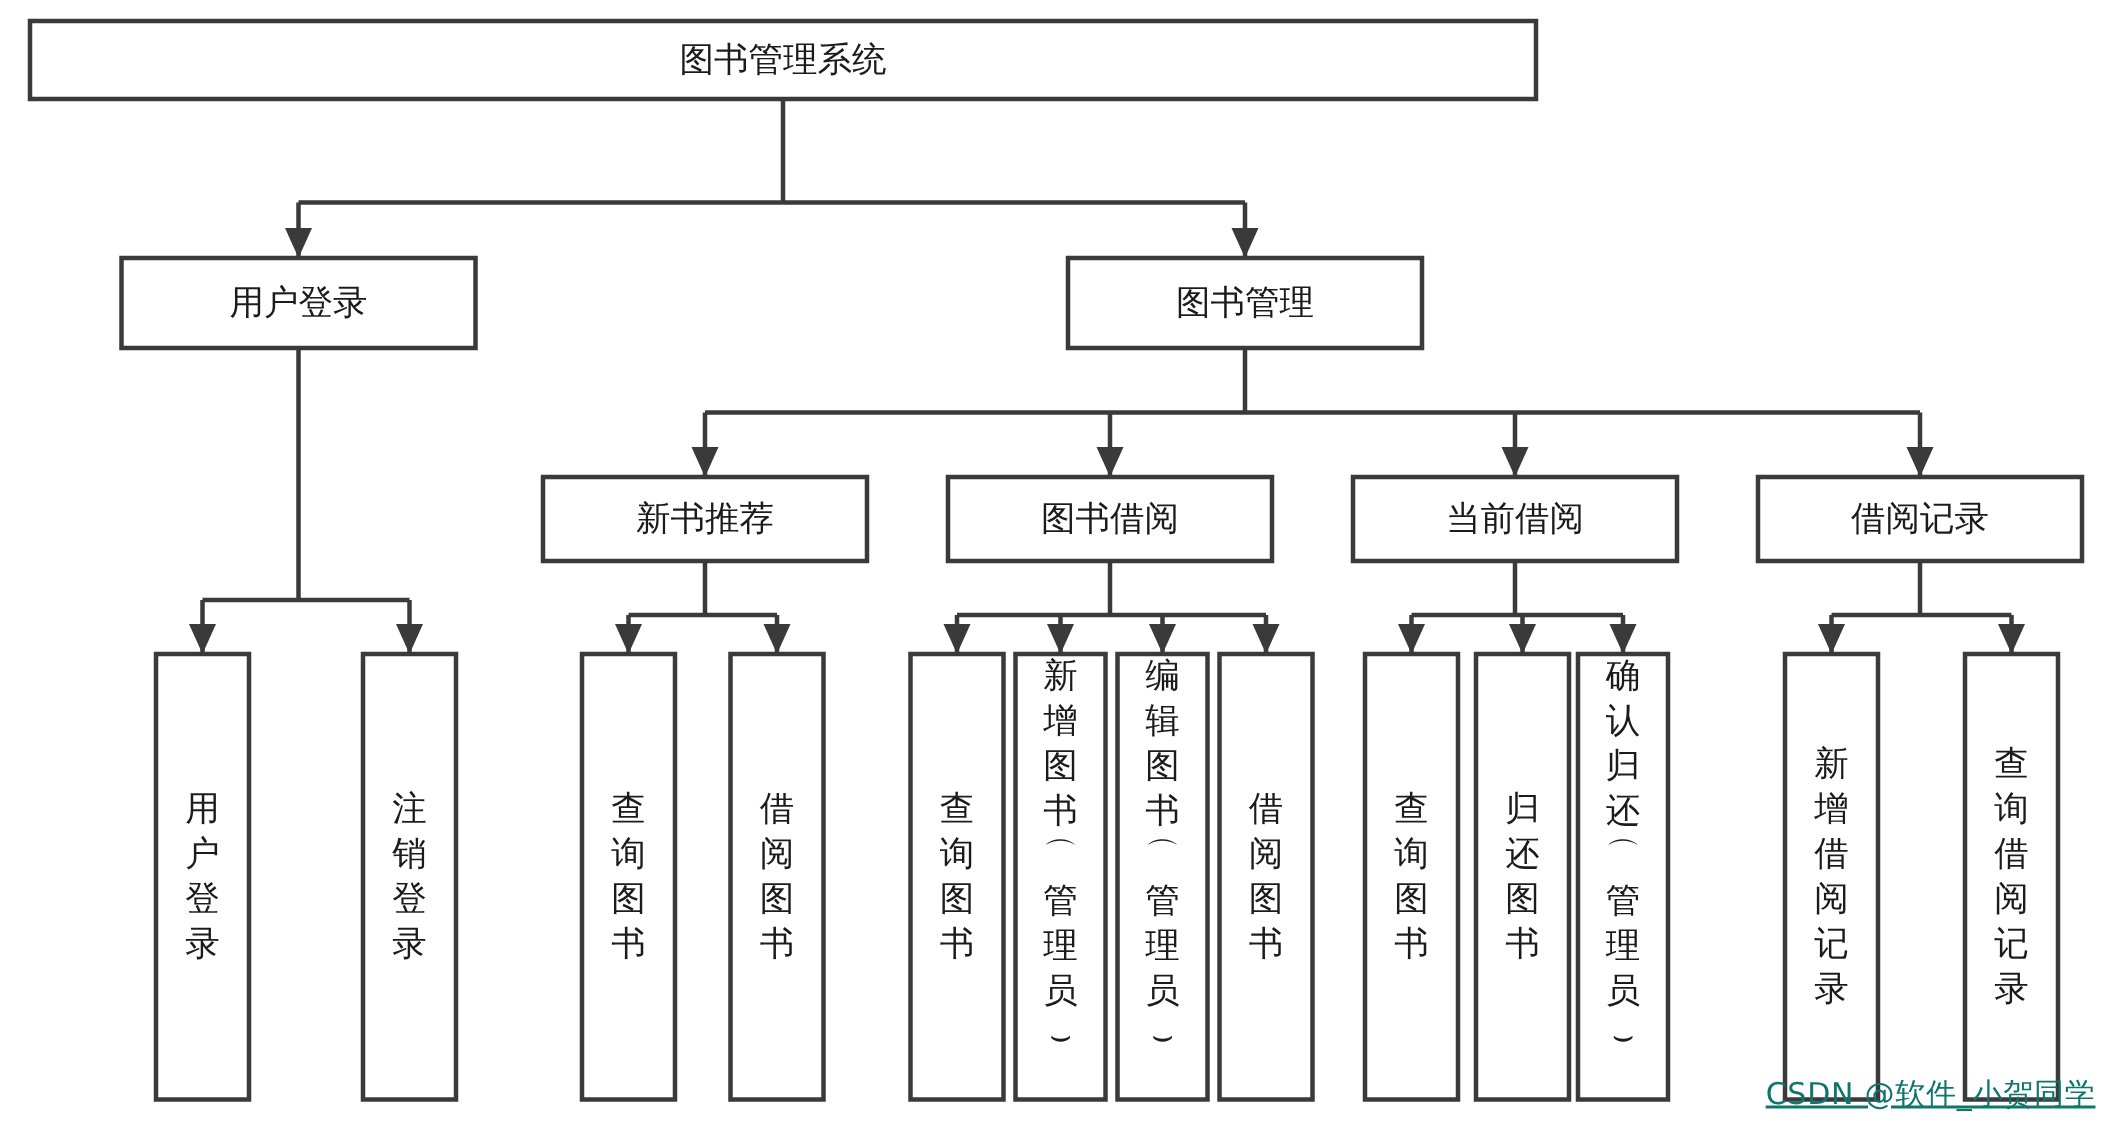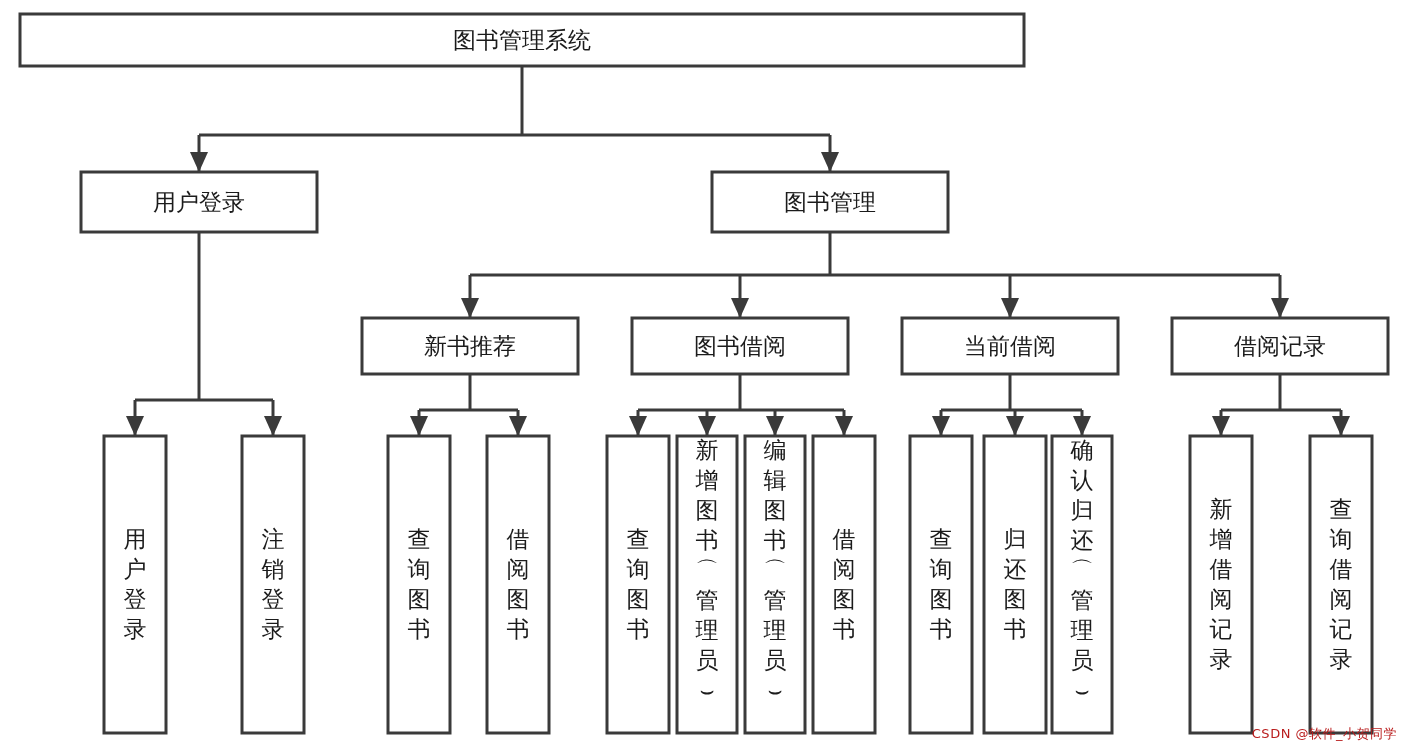--- a/index.html
+++ b/index.html
@@ -49,24 +49,25 @@
     font-family: "DejaVu Sans", "Liberation Sans", sans-serif;
     font-size: 23px;
     fill: #1b1b1b;
     text-anchor: middle;
   }
   .watermark-text {
     position: absolute;
     right: 8px;
     bottom: 4px;
     font-family: "DejaVu Sans", "Liberation Sans", sans-serif;
-    font-size: 13px;
-    color: #b91c1c;
+    font-size: 20px;
+    color: #0f766e;
     white-space: nowrap;
     letter-spacing: 0.5px;
+    text-decoration: underline;
   }
 </style>
 </head>
 <body>
 
 <div id="diagram-root">
   <svg class="flowchart" viewBox="0 0 1405 747" xmlns="http://www.w3.org/2000/svg">
     <g id="connector-layer">
         <line x1="522" y1="66" x2="522" y2="135" class="connector"></line>
         <line x1="199" y1="135" x2="830" y2="135" class="connector"></line>

